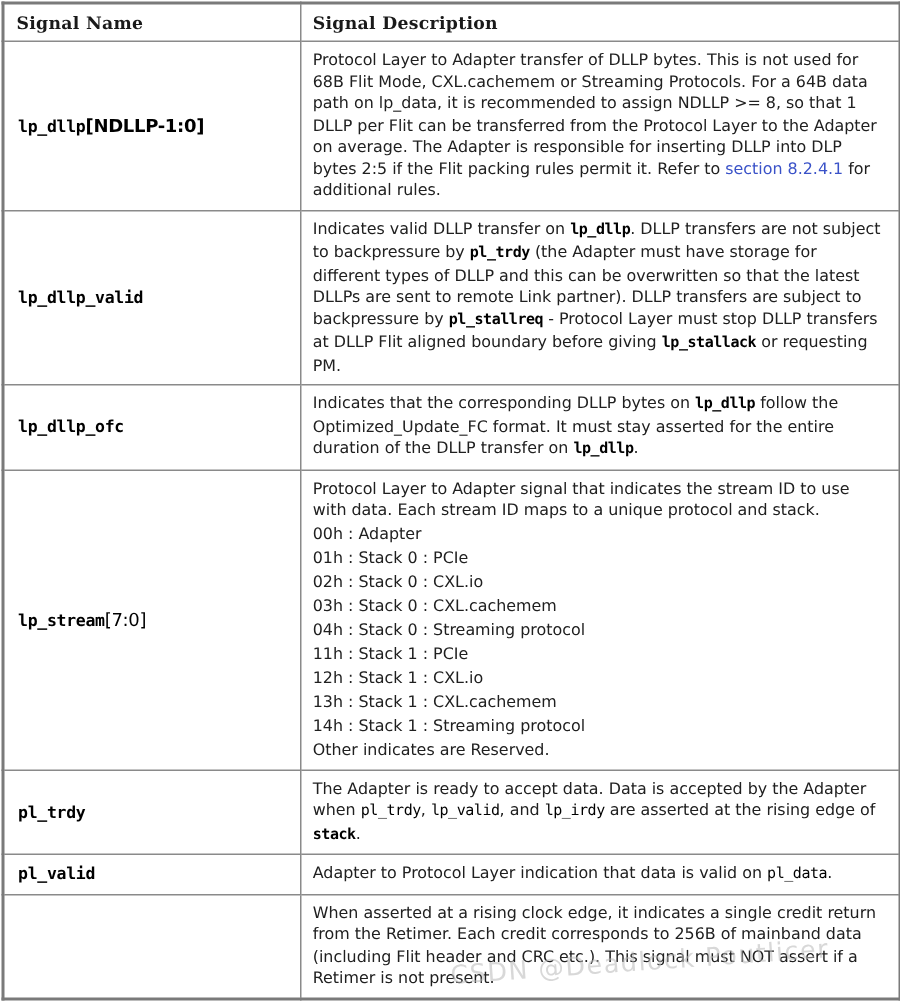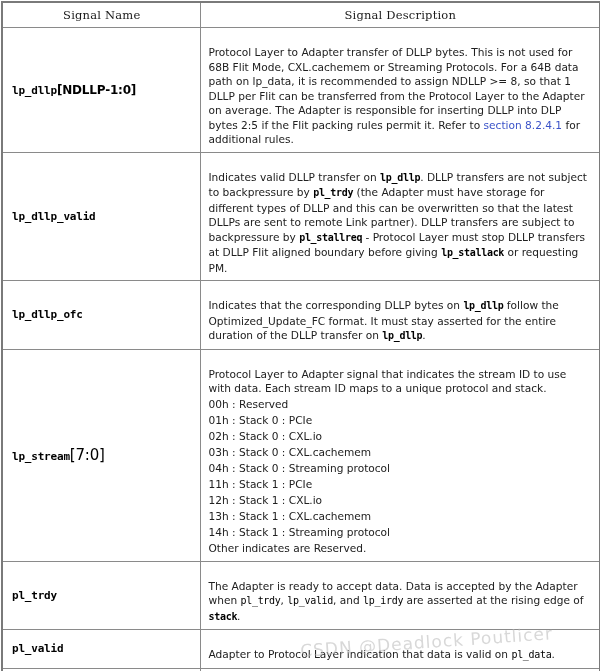--- a/index.html
+++ b/index.html
@@ -24,56 +24,56 @@
   }
   .doc-table td, .doc-table th {
     border: 1px solid #8a8a8a;
     vertical-align: top;
     padding: 5px 7px 5px 8px;
   }
   col.c-name { width: 198px; }
   col.c-desc { width: 400px; }
 
   thead th {
-    text-align: center;
+    text-align: left;
     font-family: "DejaVu Serif", serif;
-    font-weight: normal;
+    font-weight: bold;
     font-size: 11.5px;
     padding: 5px 4px 5px 4px;
     vertical-align: middle;
     letter-spacing: 0.2px;
   }
 
   td.sig-name {
     vertical-align: middle;
     font-family: "DejaVu Sans Mono", monospace;
     font-weight: bold;
     font-size: 11px;
     letter-spacing: -0.2px;
     color: #000;
     padding-left: 9px;
   }
   td.sig-name .suffix {
     font-family: "DejaVu Sans", sans-serif;
     font-weight: normal;
-    font-size: 15px;
+    font-size: 12px;
   }
   td.sig-name.mono-suffix .suffix {
     font-family: "DejaVu Sans", sans-serif;
     font-weight: bold;
     font-size: 12px;
   }
 
   td.sig-desc {
     font-size: 10.6px;
     line-height: 14.5px;
     color: #202020;
   }
   td.sig-desc p {
-    margin: 12px 0 0 0;
+    margin: 0 0 0 0;
   }
   code, .mono {
     font-family: "DejaVu Sans Mono", monospace;
     font-size: 10px;
     font-weight: bold;
     letter-spacing: -0.3px;
     color: #000;
   }
   .mono-plain {
     font-family: "DejaVu Sans Mono", monospace;
@@ -133,21 +133,21 @@
         <td class="sig-name"><span>lp_dllp_ofc</span></td>
         <td class="sig-desc">
           <p>Indicates that the corresponding DLLP bytes on <code>lp_dllp</code> follow the Optimized_Update_FC format. It must stay asserted for the entire duration of the DLLP transfer on <code>lp_dllp</code>.</p>
         </td>
       </tr>
       <tr>
         <td class="sig-name"><span>lp_stream</span><span class="suffix">[7:0]</span></td>
         <td class="sig-desc">
           <p>Protocol Layer to Adapter signal that indicates the stream ID to use with data. Each stream ID maps to a unique protocol and stack.</p>
           <div>
-            <span class="enum-line">00h : Reserved</span>
+            <span class="enum-line">00h : Adapter</span>
             <span class="enum-line">01h : Stack 0 : PCIe</span>
             <span class="enum-line">02h : Stack 0 : CXL.io</span>
             <span class="enum-line">03h : Stack 0 : CXL.cachemem</span>
             <span class="enum-line">04h : Stack 0 : Streaming protocol</span>
             <span class="enum-line">11h : Stack 1 : PCIe</span>
             <span class="enum-line">12h : Stack 1 : CXL.io</span>
             <span class="enum-line">13h : Stack 1 : CXL.cachemem</span>
             <span class="enum-line">14h : Stack 1 : Streaming protocol</span>
             <span class="enum-line">Other indicates are Reserved.</span>
           </div>

